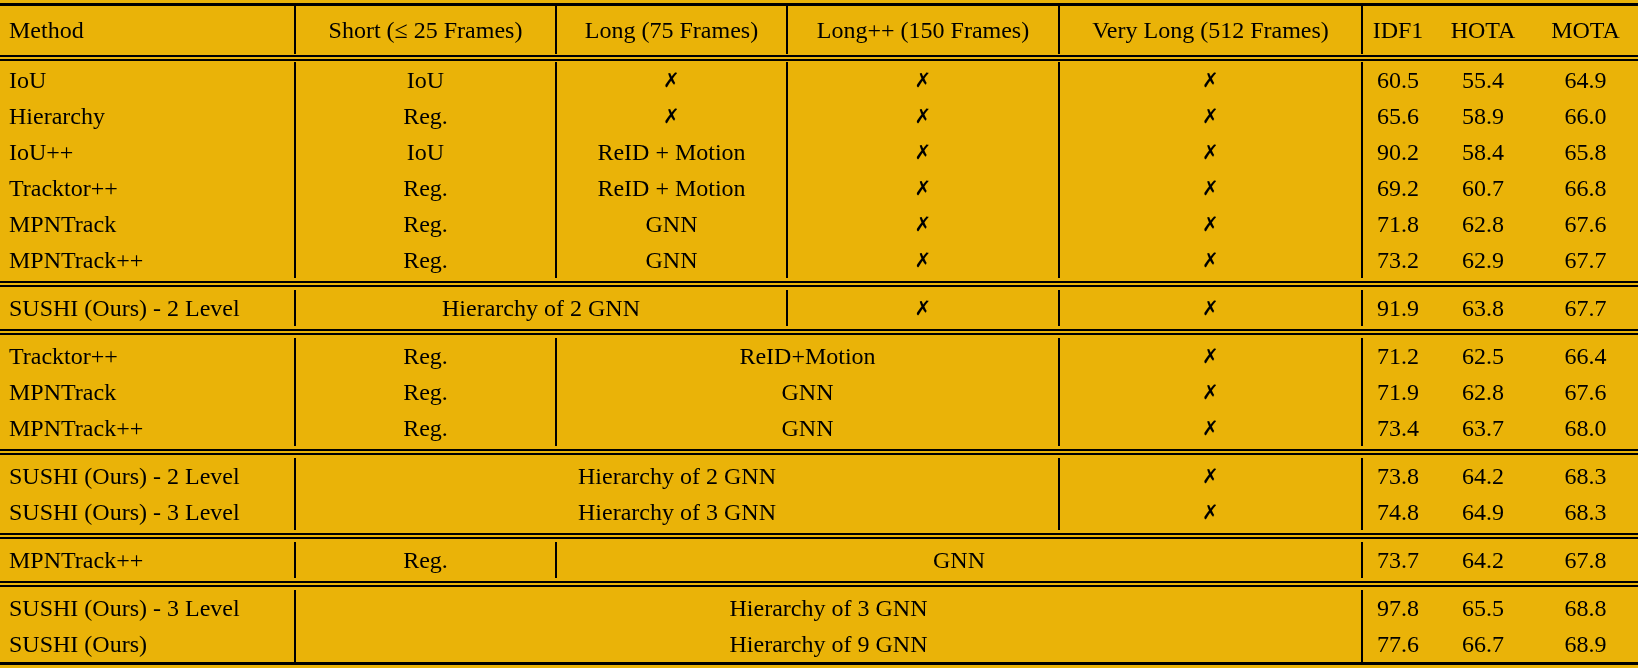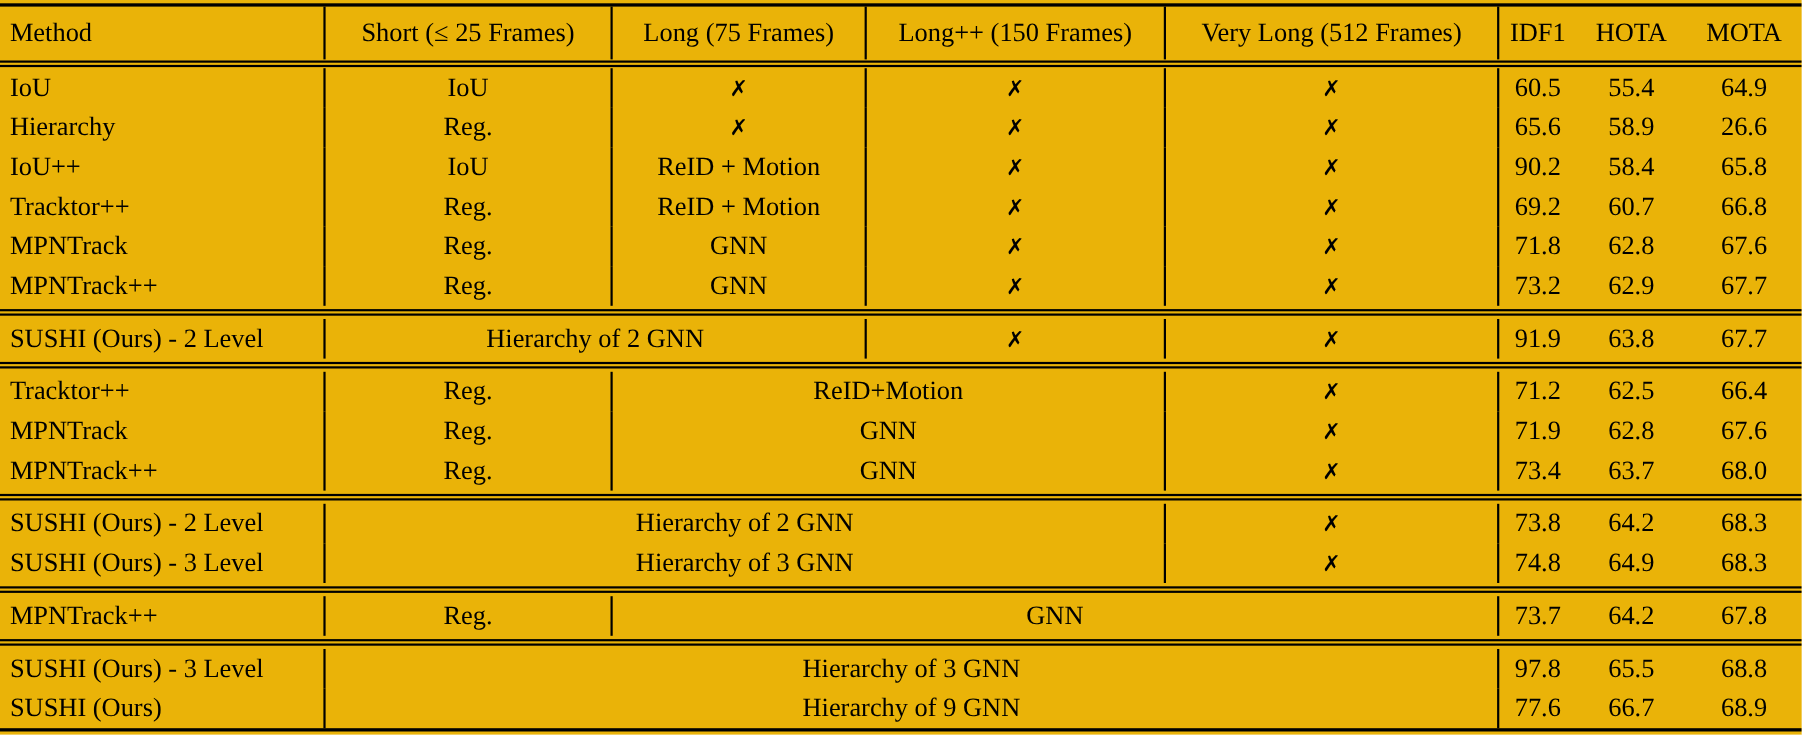--- a/index.html
+++ b/index.html
@@ -75,21 +75,21 @@
     </div>
 
     <div class="row">
       <div class="c left br">Hierarchy</div>
       <div class="c br">Reg.</div>
       <div class="c br xmark">✗</div>
       <div class="c br xmark">✗</div>
       <div class="c br xmark">✗</div>
       <div class="c">65.6</div>
       <div class="c">58.9</div>
-      <div class="c">26.6</div>
+      <div class="c">66.0</div>
     </div>
 
     <div class="row">
       <div class="c left br">IoU++</div>
       <div class="c br">IoU</div>
       <div class="c br">ReID + Motion</div>
       <div class="c br xmark">✗</div>
       <div class="c br xmark">✗</div>
       <div class="c">90.2</div>
       <div class="c">58.4</div>

